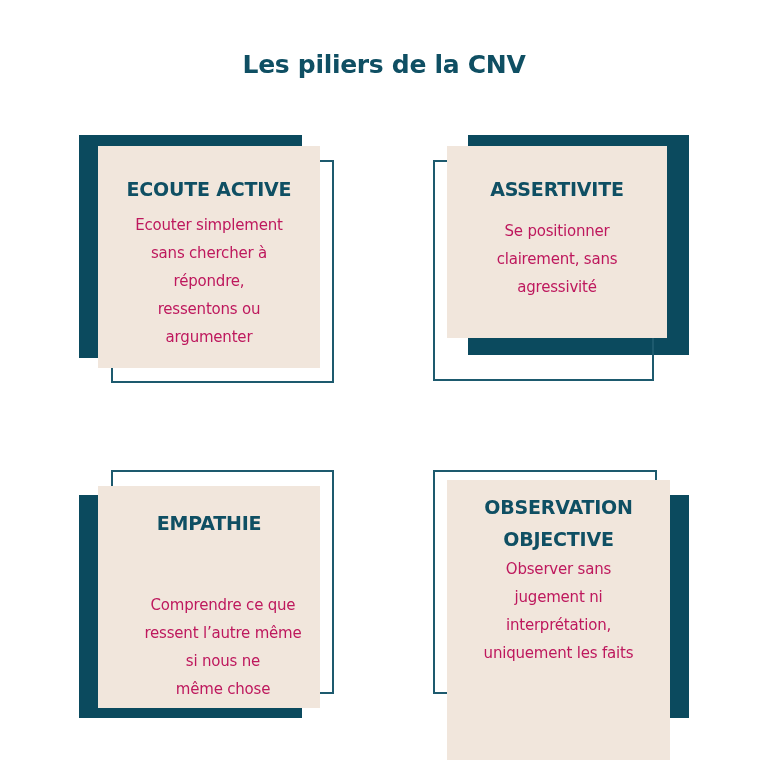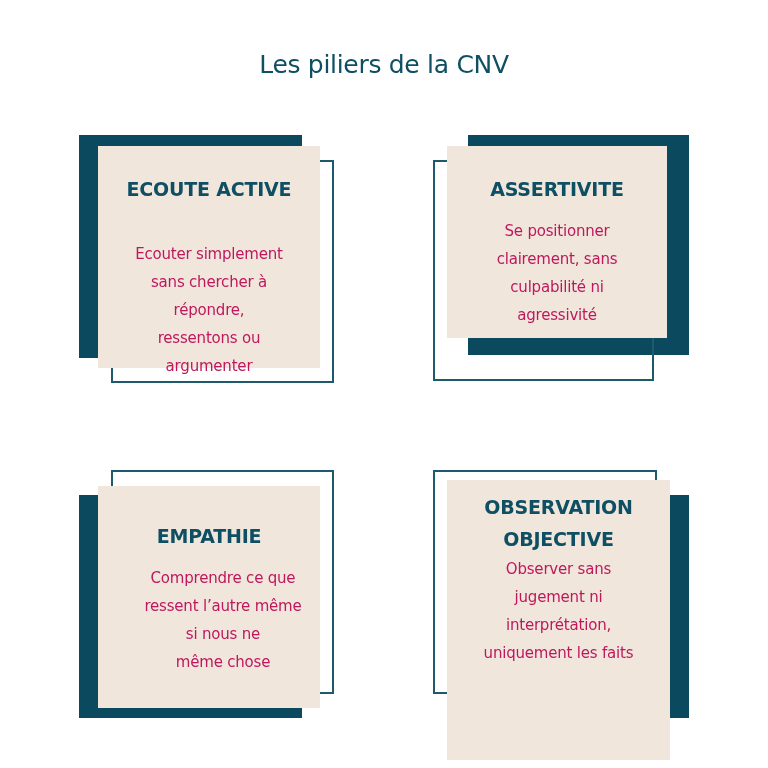--- a/index.html
+++ b/index.html
@@ -15,21 +15,21 @@
       font-family: "DejaVu Sans", "Liberation Sans", sans-serif;
       color: #0f4f63;
     }
     .title {
       position: absolute;
       left: 0;
       top: 48px;
       width: 768px;
       text-align: center;
       font-size: 25px;
-      font-weight: normal;
+      font-weight: bold;
       letter-spacing: -0.3px;
       color: #0f4f63;
       line-height: 34px;
     }
     .pillar {
       position: absolute;
       left: 0; top: 0;
       width: 768px; height: 768px;
       pointer-events: none;
     }
@@ -62,50 +62,49 @@
     }
   </style>
 </head>
 <body>
 
 <div class="title">Les piliers de la CNV</div>
 
 <div class="pillar">
   <div class="shape dark" style="left:79px; top:135px; width:223px; height:223px;"></div>
   <div class="shape outline" style="left:111px; top:160px; width:223px; height:223px;"></div>
-  <div class="shape card" style="left:98px; top:146px; width:222px; height:222px; padding-top:27px;gap:29px;">
+  <div class="shape card" style="left:98px; top:146px; width:222px; height:222px; padding-top:27px;">
     <div class="card-title">ECOUTE ACTIVE</div>
     <div class="card-text" style="margin-top:6px;">
       <div>Ecouter simplement</div>
       <div>sans chercher à</div>
       <div>répondre,</div>
       <div>ressentons ou</div>
       <div>argumenter</div>
     </div>
   </div>
 </div>
 
 <div class="pillar">
   <div class="shape dark" style="left:468px; top:135px; width:221px; height:220px;"></div>
   <div class="shape outline" style="left:433px; top:160px; width:221px; height:221px;"></div>
   <div class="shape card" style="left:447px; top:146px; width:220px; height:192px; padding-top:27px;">
     <div class="card-title">ASSERTIVITE</div>
     <div class="card-text" style="margin-top:12px;">
       <div>Se positionner</div>
       <div>clairement, sans</div>
-      <div>culpabilité ni</div>
       <div>agressivité</div>
     </div>
   </div>
 </div>
 
 <div class="pillar">
   <div class="shape dark" style="left:79px; top:495px; width:223px; height:223px;"></div>
   <div class="shape outline" style="left:111px; top:470px; width:223px; height:224px;"></div>
-  <div class="shape card" style="left:98px; top:486px; width:222px; height:222px; padding-top:34px;">
+  <div class="shape card" style="left:98px; top:486px; width:222px; height:222px; padding-top:21px;gap:40px;">
     <div class="card-title">EMPATHIE</div>
     <div class="card-text" style="margin-top:12px;margin-left:28px;">
       <div>Comprendre ce que</div>
       <div>ressent l’autre même</div>
       <div>si nous ne</div>
       <div>même chose</div>
     </div>
   </div>
 </div>
 

